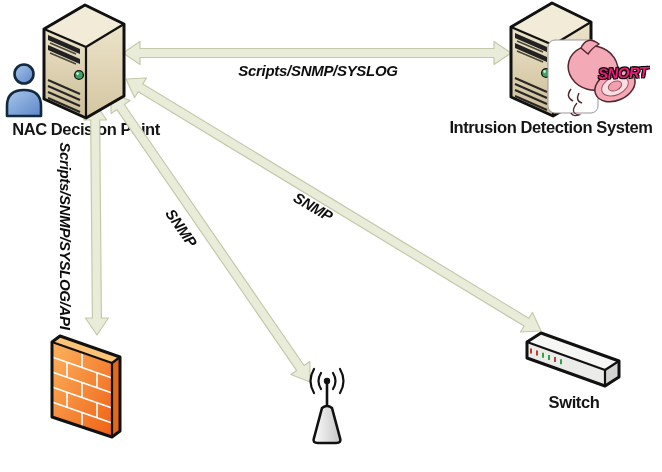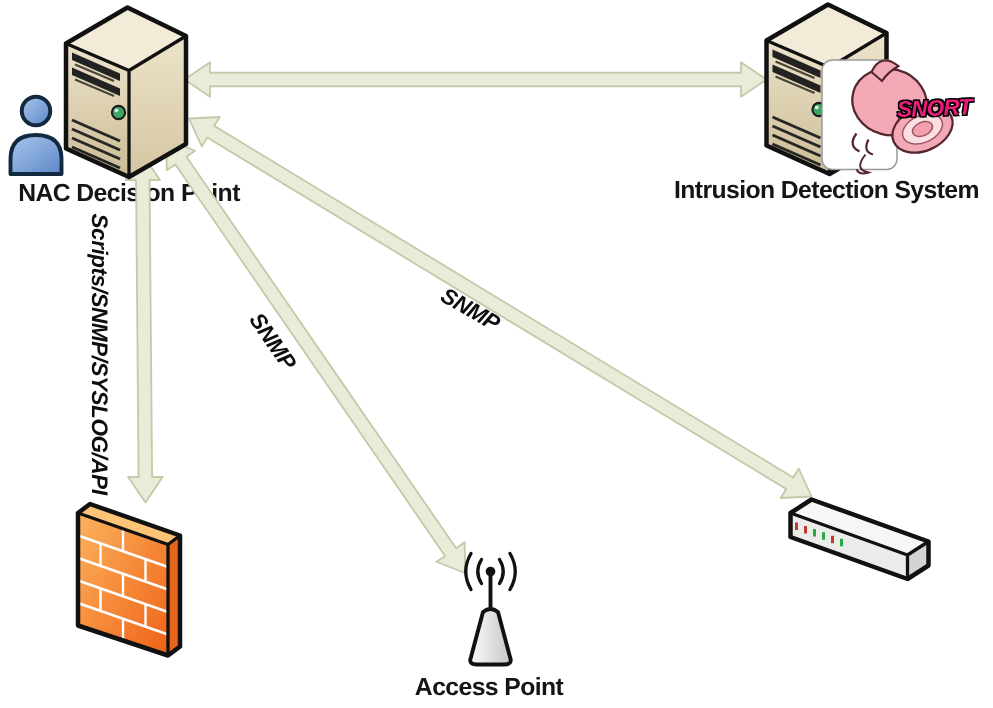--- a/index.html
+++ b/index.html
@@ -129,35 +129,36 @@
     <g stroke="#111" stroke-width="2.2" fill="none" stroke-linecap="round">
       <path d="M25,15 Q20,23 25,31"></path>
         <path d="M18,11 Q11,23 18,35"></path>
       <path d="M37,15 Q42,23 37,31"></path>
         <path d="M44,11 Q51,23 44,35"></path>
     </g>
     <circle cx="31" cy="23" r="3.2" fill="#111"></circle>
     <path d="M31,26 L31,50" stroke="#111" stroke-width="2.6"></path>
     <path d="M26,50 Q31,46 36,50 L44,80 Q46,85 40,85 L22,85 Q16,85 18,80 Z" fill="url(#gradCone)" stroke="#111" stroke-width="2.6" stroke-linejoin="round"></path>
   </svg>
-  <div class="node-label" style="left:266px;top:449px;width:120px">Access Point</div>
 
   <svg class="icon" style="left:512px;top:322px" width="135" height="75" viewBox="0 0 135 75">
     <polygon points="15,20 29,11 107,39 93,48" fill="#f6f6f4"></polygon>
     <polygon points="93,48 107,39 107,55 93,64" fill="#d4d4d2"></polygon>
     <polygon points="15,20 93,48 93,64 15,36" fill="#ebebe9"></polygon>
     <g stroke-width="2">
       <path d="M19,26.4 l0,5" stroke="#c0392b"></path>
         <path d="M25,28.6 l0,5" stroke="#c0392b"></path>
       <path d="M31,30.7 l0,5" stroke="#27a844"></path>
         <path d="M37,32.9 l0,5" stroke="#27a844"></path>
       <path d="M43,35.1 l0,5" stroke="#c0392b"></path>
         <path d="M49,37.2 l0,5" stroke="#27a844"></path>
     </g>
     <path d="M15,20 L29,11 L107,39 L107,55 L93,64 L15,36 Z" fill="none" stroke="#111" stroke-width="3" stroke-linejoin="round"></path>
     <path d="M15,20 L93,48 L93,64 M93,48 L107,39" fill="none" stroke="#111" stroke-width="2.2" stroke-linejoin="round"></path>
   </svg>
+  <div class="node-label" style="left:524px;top:393px;width:100px">Switch</div>
 
+  <div class="edge-label" style="left:218px;top:61px;width:200px">Scripts/SNMP/SYSLOG</div>
   <div class="edge-label rot90" style="left:-35px;top:226px;width:200px">Scripts/SNMP/SYSLOG/API</div>
   <div class="edge-label rot55" style="left:151px;top:218px;width:60px">SNMP</div>
   <div class="edge-label rot30" style="left:283px;top:197px;width:60px">SNMP</div>
 
 </div>
 
 </body></html>

